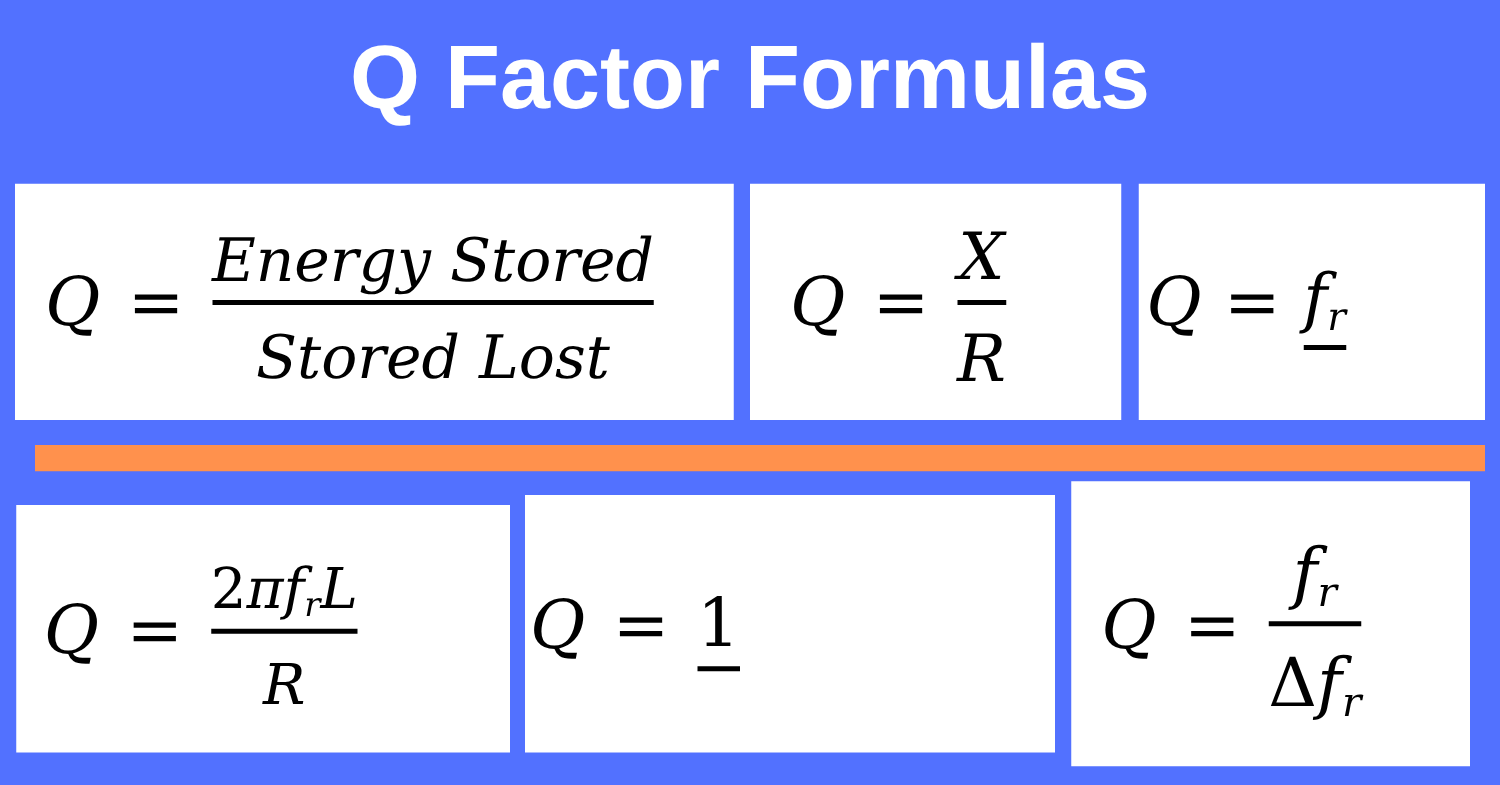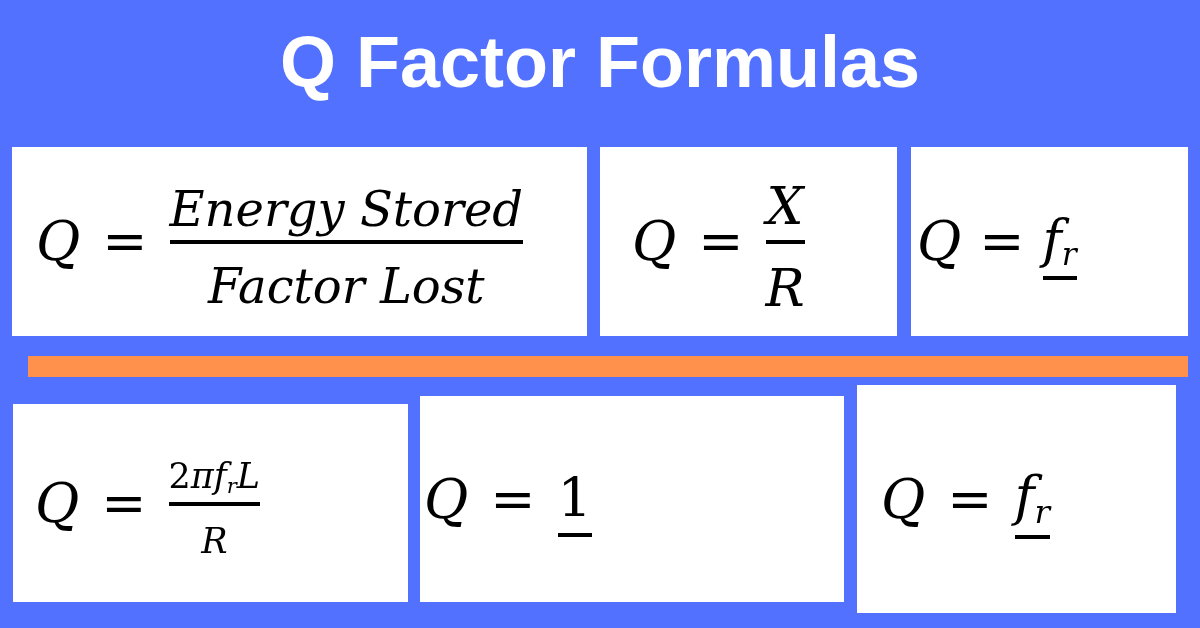--- a/index.html
+++ b/index.html
@@ -21,21 +21,21 @@
 <body>
 
 <div class="title">Q Factor Formulas</div>
 
 <div class="box" style="left:12px;top:147px;width:575px;height:189px;padding-left:24px;">
   <span class="lhs">Q</span>
   <span class="eq">=</span>
   <span class="frac" style="font-size:48px;">
     <span class="num">Energy Stored</span>
     <span class="bar"></span>
-    <span class="den">Factor Lost</span>
+    <span class="den">Stored Lost</span>
   </span>
 </div>
 
 <div class="box" style="left:600px;top:147px;width:297px;height:189px;padding-left:32px;">
   <span class="lhs">Q</span>
   <span class="eq">=</span>
   <span class="frac" style="font-size:52px;">
     <span class="num">X</span>
     <span class="bar"></span>
     <span class="den">R</span>
@@ -49,21 +49,21 @@
     <span class="num"><span>f</span><sub>r</sub></span>
     <span class="bar"></span>
   </span>
 </div>
 
 <div class="divider"></div>
 
 <div class="box" style="left:13px;top:404px;width:395px;height:198px;padding-left:22px;">
   <span class="lhs">Q</span>
   <span class="eq">=</span>
-  <span class="frac" style="font-size:35px;">
+  <span class="frac" style="font-size:45px;">
     <span class="num"><span class="up">2</span><span>π</span><span>f</span><sub>r</sub><span>L</span></span>
     <span class="bar"></span>
     <span class="den">R</span>
   </span>
 </div>
 
 <div class="box" style="left:420px;top:396px;width:424px;height:206px;padding-left:4px;">
   <span class="lhs">Q</span>
   <span class="eq">=</span>
   <span class="frac" style="font-size:54px;">
@@ -71,14 +71,15 @@
     <span class="bar"></span>
   </span>
 </div>
 
 <div class="box" style="left:857px;top:385px;width:319px;height:228px;padding-left:24px;">
   <span class="lhs">Q</span>
   <span class="eq">=</span>
   <span class="frac" style="font-size:54px;">
     <span class="num"><span>f</span><sub>r</sub></span>
     <span class="bar"></span>
+    <span class="den"><span class="up">Δ</span><span>f</span><sub>r</sub></span>
   </span>
 </div>
 
 </body></html>

